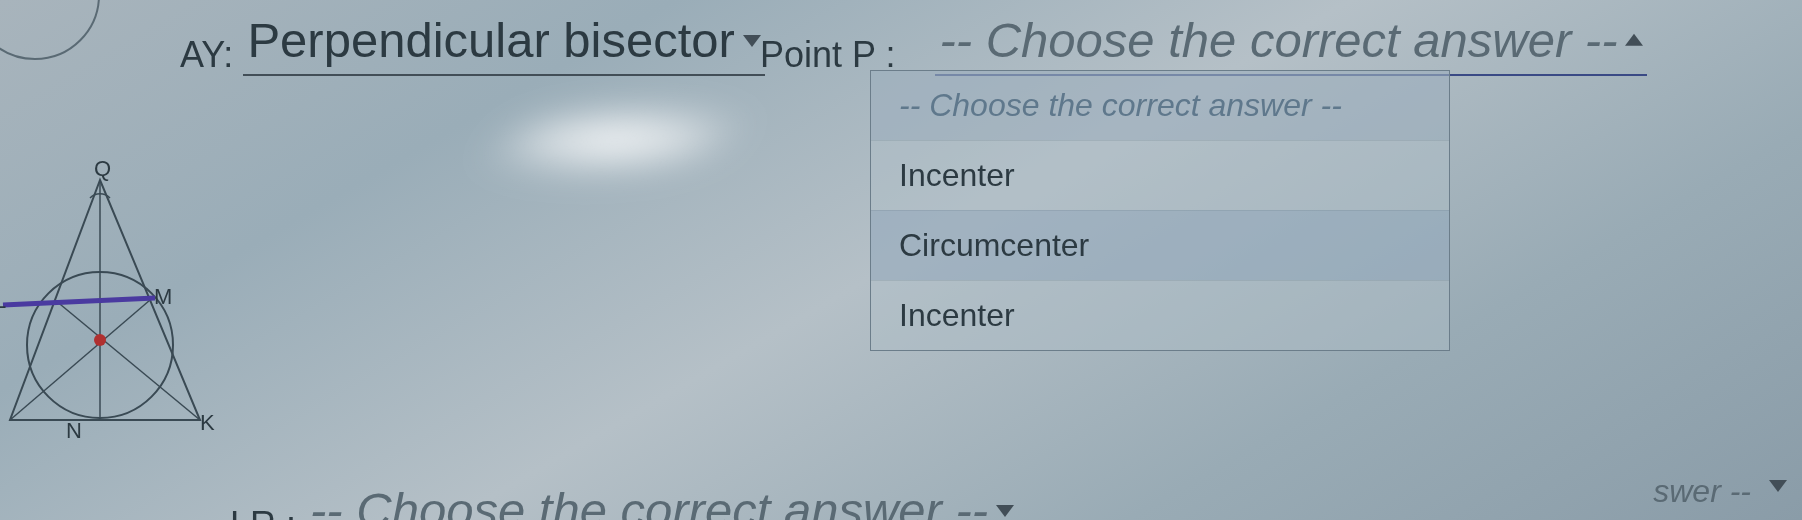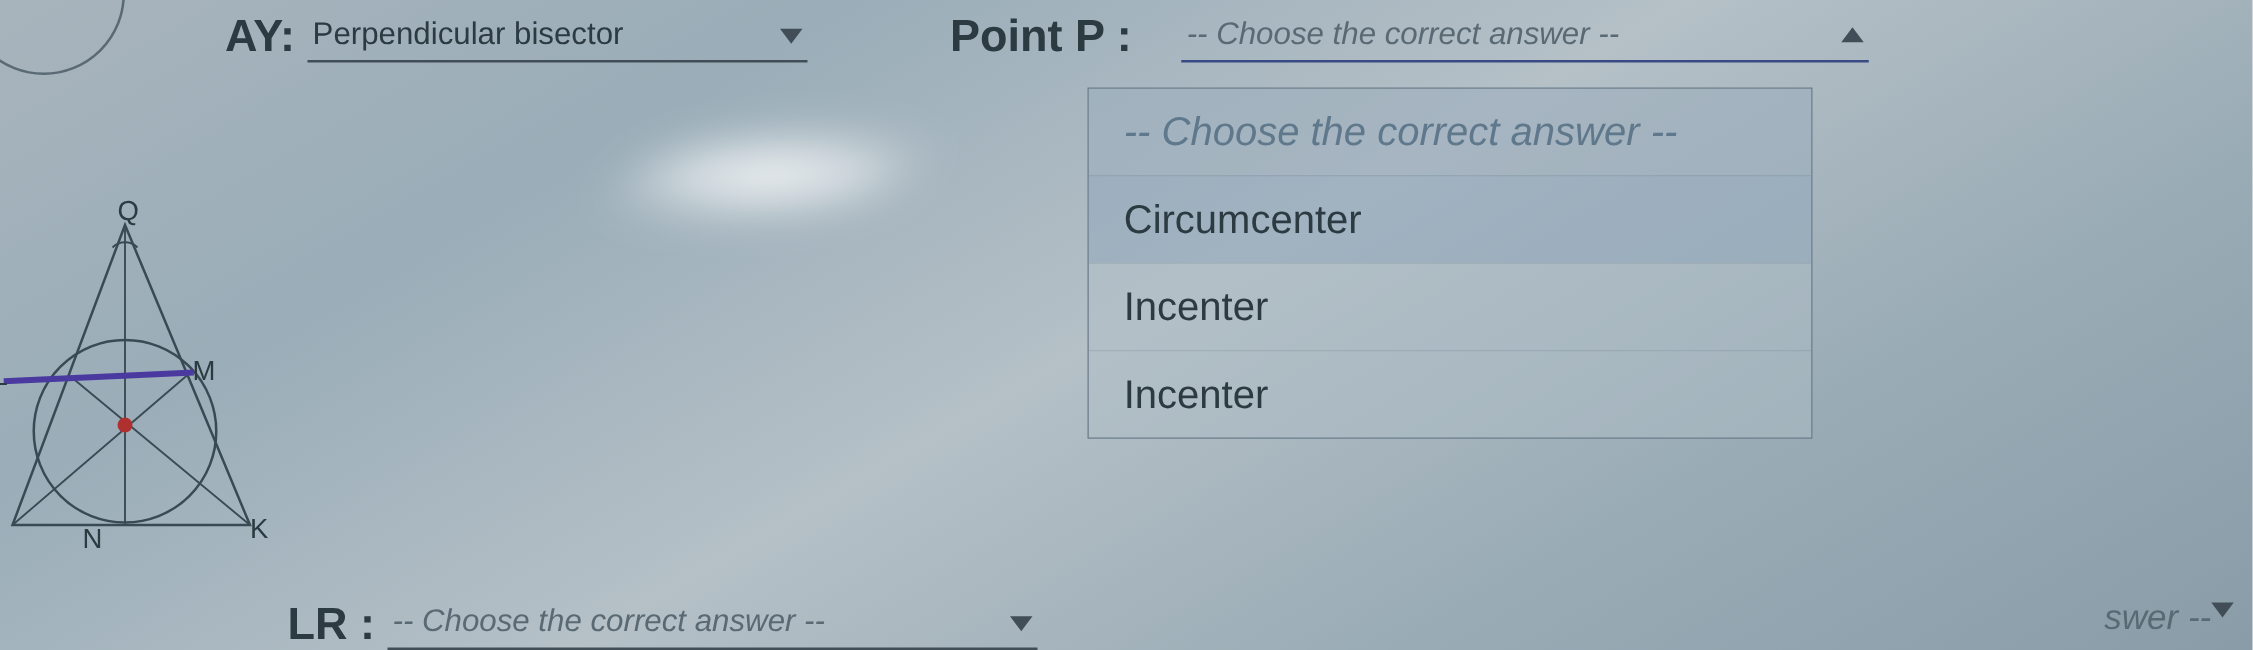--- a/index.html
+++ b/index.html
@@ -31,23 +31,23 @@
       left: -30px;
       top: -70px;
       width: 130px;
       height: 130px;
       border: 2px solid #5a6a74;
       border-radius: 50%;
     }
 
     
     .field { position: absolute; display: flex; align-items: flex-end; gap: 10px; }
-    .field-label { font-size: 36px; color: #2c3a42; font-weight: 700; }
+    .field-label { font-size: 36px; color: #2c3a42; font-weight: 400; }
     .field-value {
-      font-size: 25px;
+      font-size: 49px;
       color: #2c3a42;
       border-bottom: 2px solid #424e57;
       padding: 4px 30px 6px 4px;
       position: relative;
       min-width: 400px;
     }
     .field-value.placeholder { font-style: italic; color: #5a6a74; }
     .caret-down, .caret-up {
       position: absolute;
       right: 4px;
@@ -63,25 +63,26 @@
     #field-pp   { left: 760px; top: 8px; gap: 40px; }
     #field-pp .field-value { min-width: 550px; border-bottom-color: #3a4a85; }
     #field-lr   { left: 230px; top: 478px; }
     #field-lr .field-value { font-style: italic; color: #5a6a74; min-width: 520px; }
 
     
     .swer {
       position: absolute;
       right: 15px;
       bottom: 10px;
-      font-size: 28px;
+      font-size: 32px;
       font-style: italic;
       color: #5a6a74;
       display: flex;
       align-items: center;
+      gap: 18px;
     }
     .swer .caret-down { position: static; display: inline-block; }
 
     
     .dropdown {
       position: absolute;
       left: 870px;
       top: 70px;
       width: 580px;
       border: 1px solid #6b7d8a;
@@ -138,22 +139,22 @@
 <div id="field-lr" class="field">
   <span class="field-label">LR :</span>
   <span class="field-value">
     <span>-- Choose the correct answer --</span>
     <span class="caret-down"></span>
   </span>
 </div>
 
 <div class="dropdown">
   <div class="dd-item ph">-- Choose the correct answer --</div>
+  <div class="dd-item">Incenter</div>
   <div class="dd-item hl">Circumcenter</div>
-  <div class="dd-item">Incenter</div>
   <div class="dd-item">Incenter</div>
 </div>
 
 <div class="swer">
   <span>swer --</span>
   <span class="caret-down"></span>
 </div>
 
 <div class="diagram">
   <svg viewBox="0 0 220 290">

